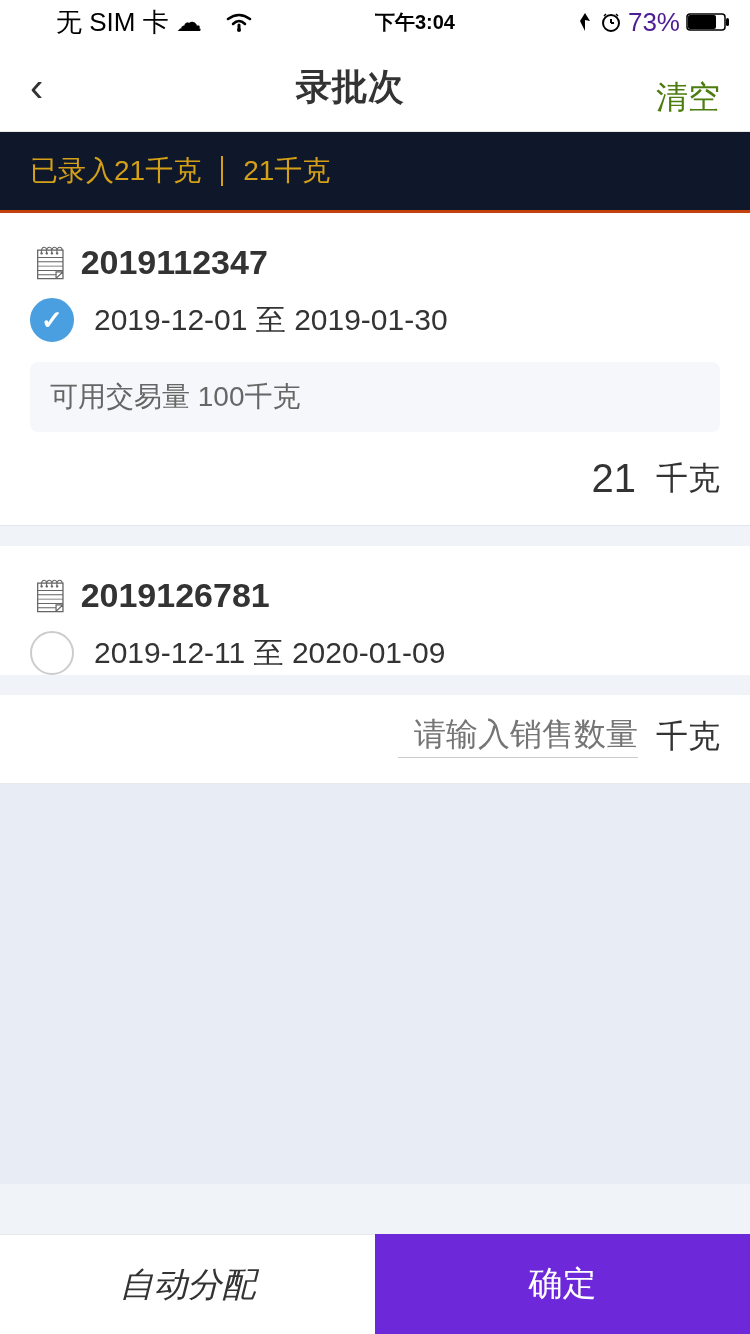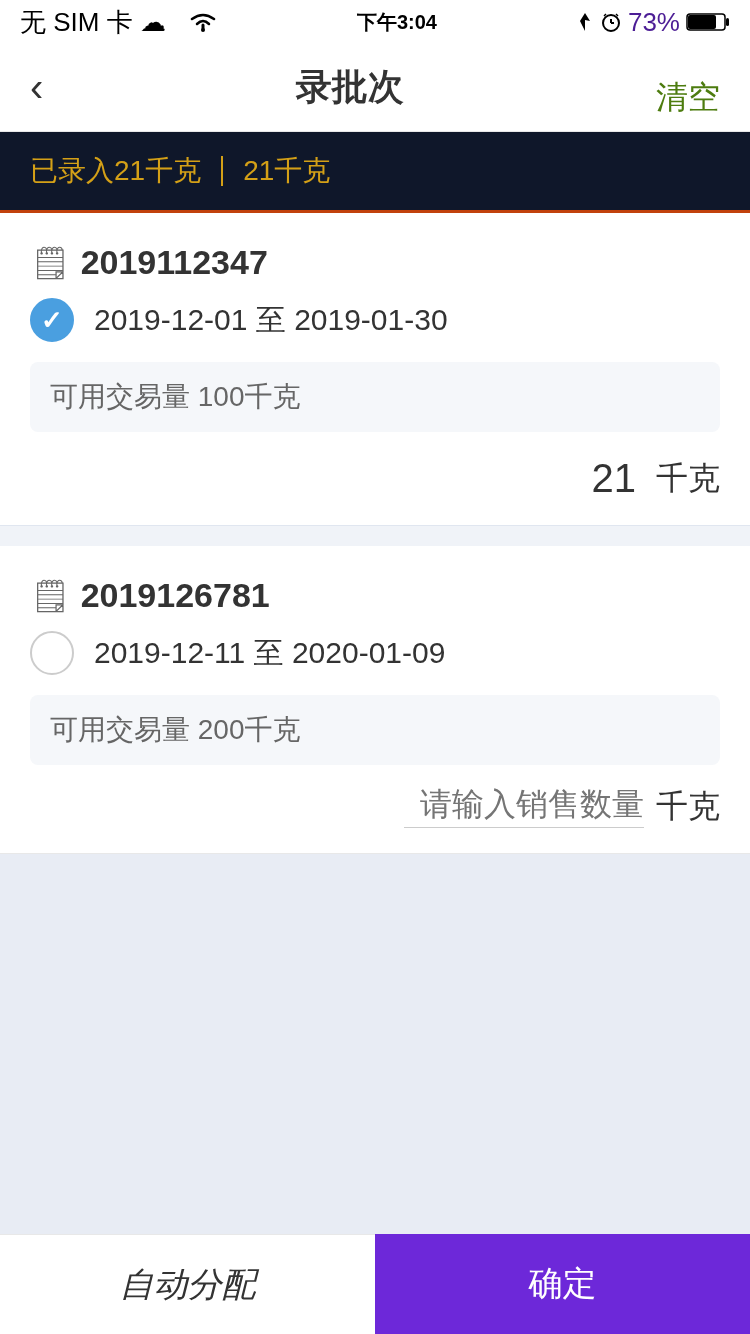--- a/index.html
+++ b/index.html
@@ -23,20 +23,21 @@
       justify-content: space-between;
       padding: 0 20px;
       font-size: 28px;
     }
     .status-left {
       display: flex;
       align-items: center;
       gap: 22px;
       font-size: 26px;
       color: #000;
+      margin-left: 36px;
     }
     .status-center {
       font-size: 20px;
       font-weight: 600;
       color: #000;
     }
     .status-right {
       display: flex;
       align-items: center;
       gap: 6px;
@@ -236,21 +237,21 @@
       flex: 1;
       min-height: 400px;
     }
 
     .underline-input-row {
       display: flex;
       align-items: center;
       justify-content: flex-end;
       padding: 20px 30px 24px 30px;
       background: #fff;
-      gap: 12px;
+      gap: 18px;
       border-bottom: 1px solid #e8e8e8;
     }
 
     .underline-field {
       border: none;
       border-bottom: 1px solid #ccc;
       outline: none;
       font-size: 32px;
       color: #ccc;
       text-align: right;
@@ -332,21 +333,20 @@
 
 <div class="batch-item">
   <div class="batch-header">
     <span class="batch-icon">🗒</span>
     <span class="batch-id">2019126781</span>
   </div>
   <div class="batch-date-row">
     <div class="radio-circle"></div>
     <span class="batch-date">2019-12-11 至 2020-01-09</span>
   </div>
-  <div class="available-qty">可用交易量 200千克</div>
 </div>
 
 <div class="underline-input-row">
   <input type="text" class="underline-field" placeholder="请输入销售数量" style="">
   <span class="unit-label">千克</span>
 </div>
 
 <div class="gray-area"></div>
 
 <div class="bottom-bar">

